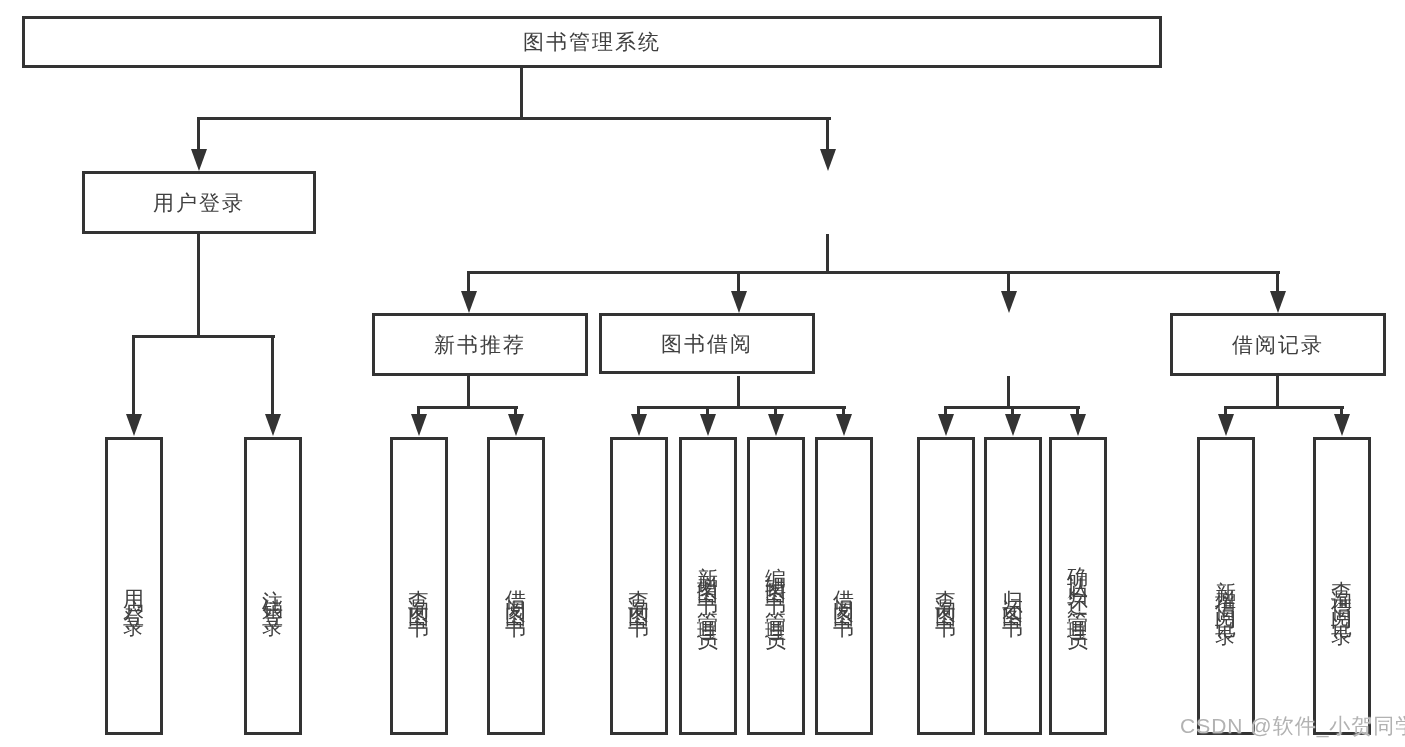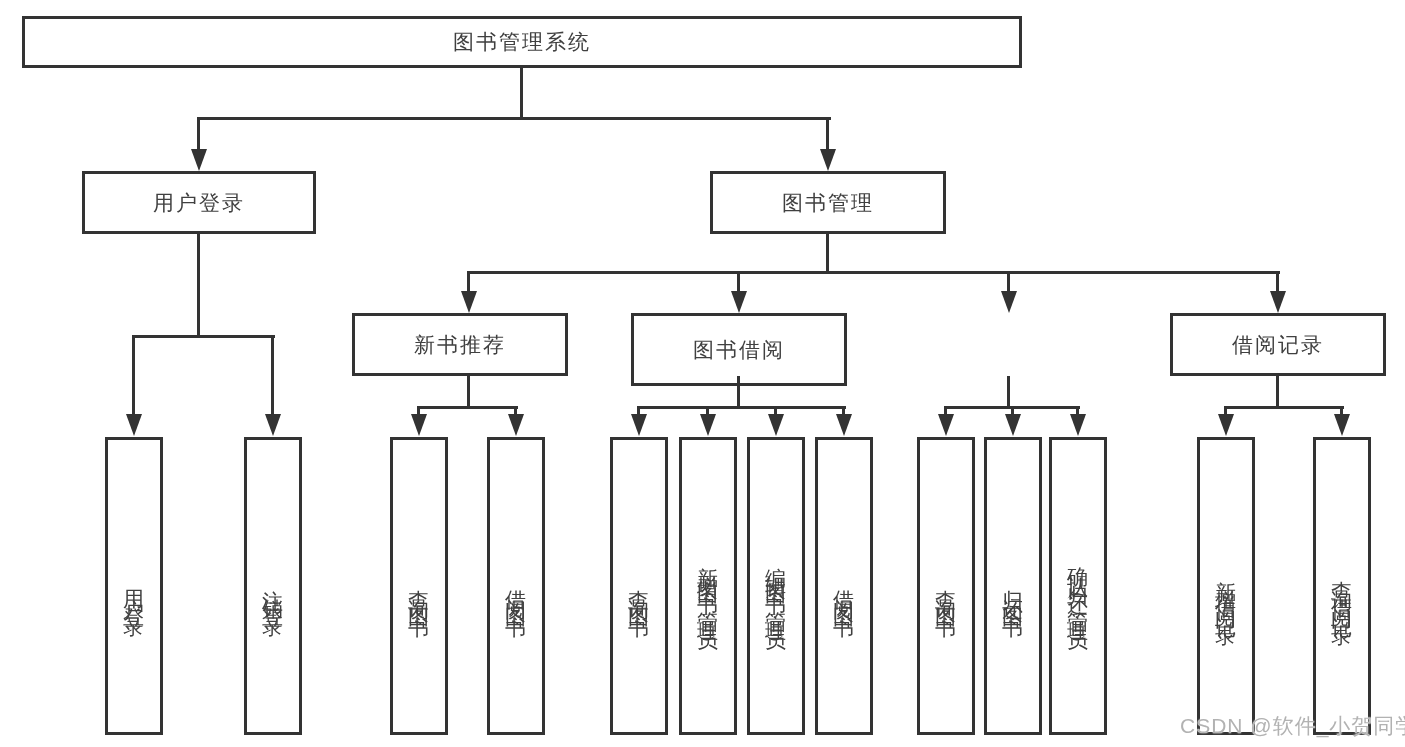--- a/index.html
+++ b/index.html
@@ -50,60 +50,57 @@
     text-shadow: 0 0 2px #ffffff, 0 0 1px #ffffff;
     white-space: nowrap;
     z-index: 5;
   }
 </style>
 </head>
 <body>
 
 <div class="canvas">
 
-  <div class="box" style="left:22px; top:16px; width:1000px; height:52px;">
+  <div class="box" style="left:22px; top:16px; width:1140px; height:52px;">
     <span>图书管理系统</span>
   </div>
 
   <div class="vline" style="left:520px; top:68px; width:3px; height:49px;"></div>
   <div class="hline" style="left:197px; top:117px; width:634px; height:3px;"></div>
   <div class="vline" style="left:197px; top:117px; width:3px; height:36px;"></div>
   <div class="vline" style="left:826px; top:117px; width:3px; height:36px;"></div>
   <div class="arr" style="left:191px; top:149px;"></div>
   <div class="arr" style="left:820px; top:149px;"></div>
 
   <div class="box" style="left:82px; top:171px; width:234px; height:63px;">
     <span>用户登录</span>
-  </div>
-  <div class="box" style="left:710px; top:171px; width:236px; height:63px;">
-    <span>图书管理</span>
   </div>
 
   <div class="vline" style="left:197px; top:234px; width:3px; height:103px;"></div>
   <div class="hline" style="left:132px; top:335px; width:143px; height:3px;"></div>
   <div class="vline" style="left:132px; top:335px; width:3px; height:82px;"></div>
   <div class="vline" style="left:271px; top:335px; width:3px; height:82px;"></div>
   <div class="arr" style="left:126px; top:414px;"></div>
   <div class="arr" style="left:265px; top:414px;"></div>
 
   <div class="vline" style="left:826px; top:234px; width:3px; height:37px;"></div>
   <div class="hline" style="left:467px; top:271px; width:813px; height:3px;"></div>
   <div class="vline" style="left:467px; top:271px; width:3px; height:22px;"></div>
   <div class="vline" style="left:737px; top:271px; width:3px; height:22px;"></div>
   <div class="vline" style="left:1007px; top:271px; width:3px; height:22px;"></div>
   <div class="vline" style="left:1276px; top:271px; width:3px; height:22px;"></div>
   <div class="arr" style="left:461px; top:291px;"></div>
   <div class="arr" style="left:731px; top:291px;"></div>
   <div class="arr" style="left:1001px; top:291px;"></div>
   <div class="arr" style="left:1270px; top:291px;"></div>
 
-  <div class="box" style="left:352px; top:313px; width:216px; height:63px;">
+  <div class="box" style="left:372px; top:313px; width:216px; height:63px;">
     <span>新书推荐</span>
   </div>
-  <div class="box" style="left:631px; top:313px; width:216px; height:73px;">
+  <div class="box" style="left:599px; top:313px; width:216px; height:61px;">
     <span>图书借阅</span>
   </div>
   <div class="box" style="left:1170px; top:313px; width:216px; height:63px;">
     <span>借阅记录</span>
   </div>
 
   <div class="vline" style="left:467px; top:376px; width:3px; height:30px;"></div>
   <div class="vline" style="left:737px; top:376px; width:3px; height:30px;"></div>
   <div class="vline" style="left:1007px; top:376px; width:3px; height:30px;"></div>
   <div class="vline" style="left:1276px; top:376px; width:3px; height:30px;"></div>

